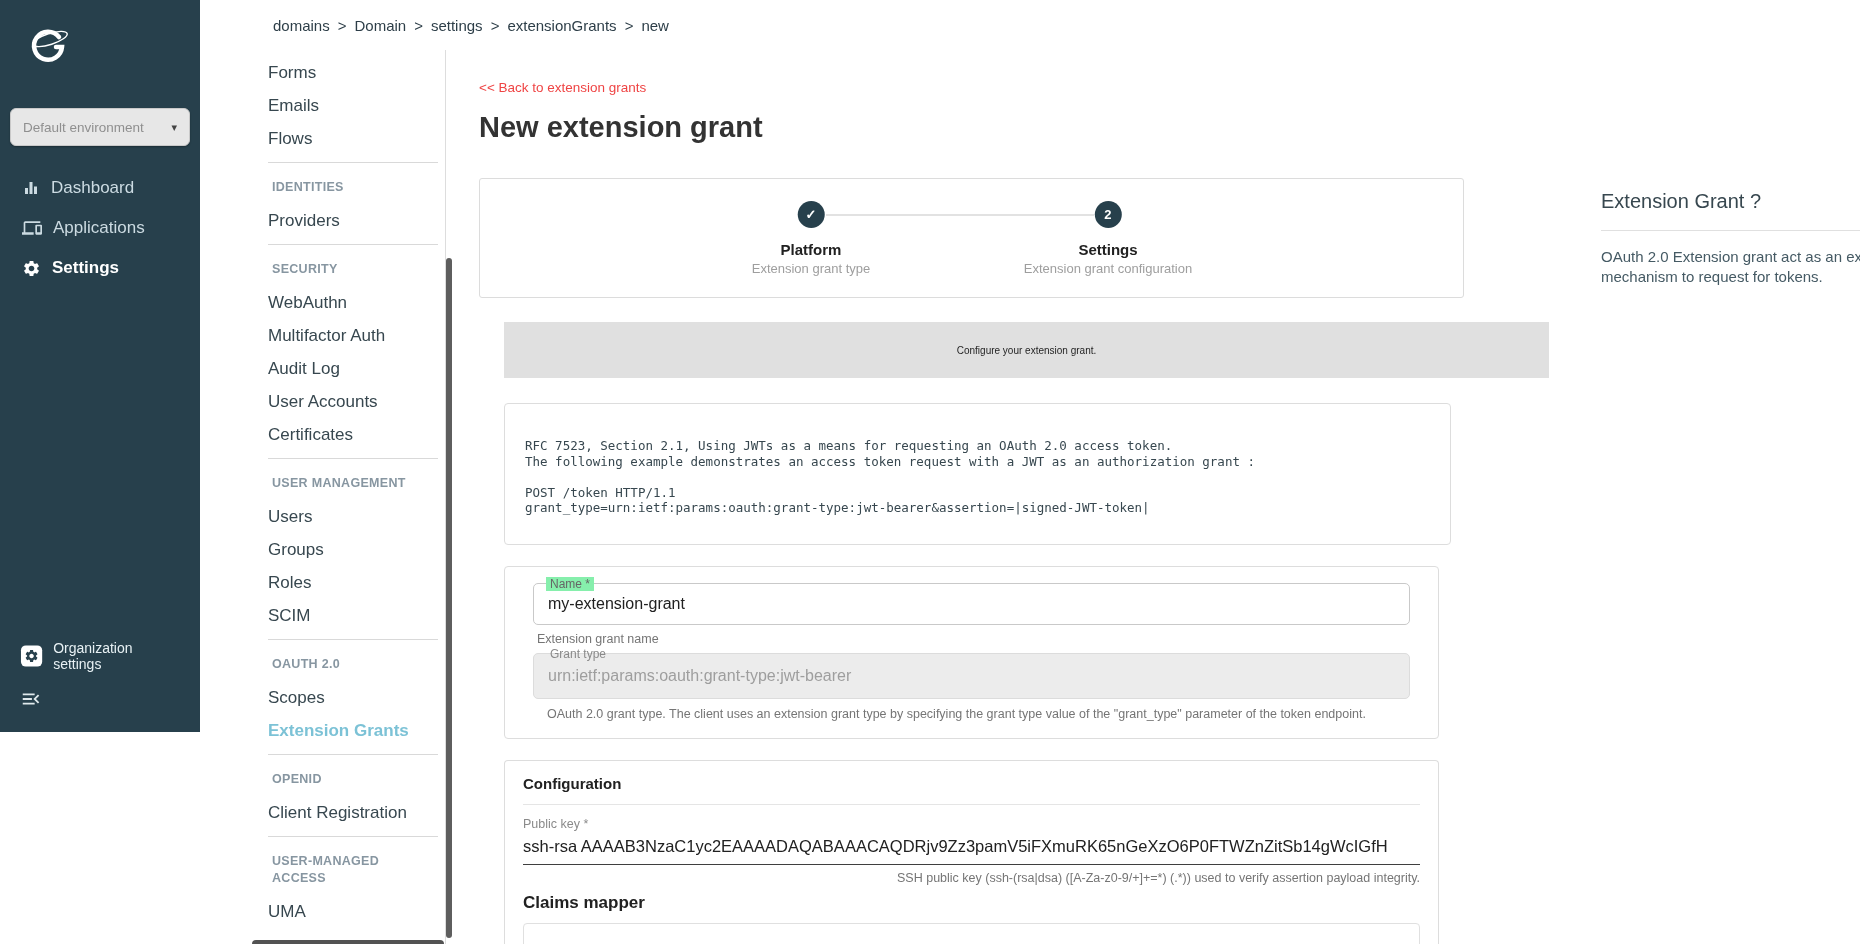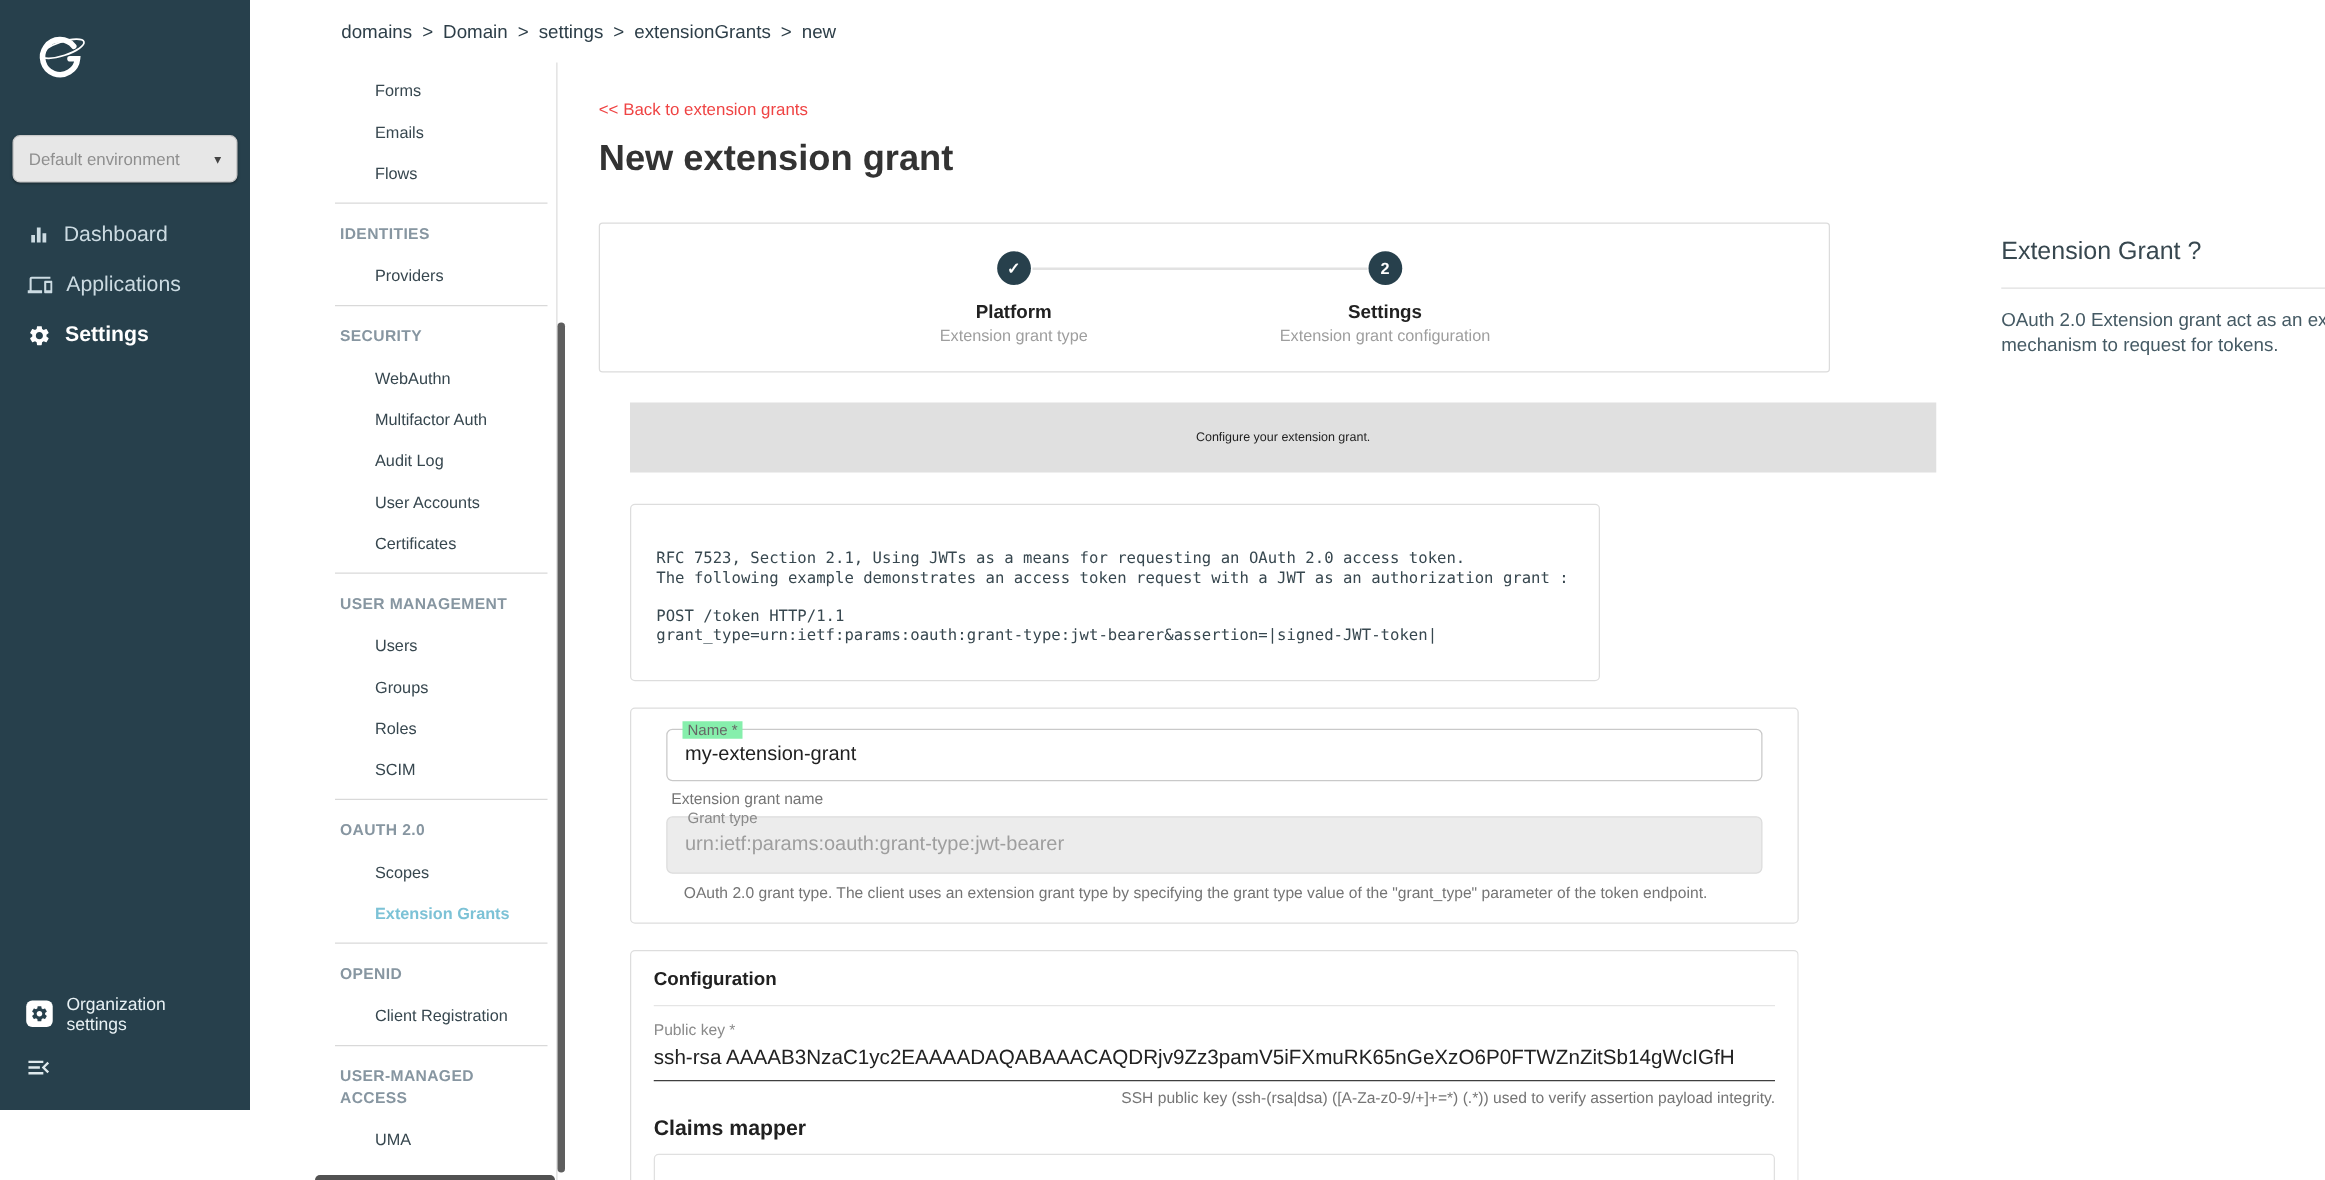--- a/index.html
+++ b/index.html
@@ -5,21 +5,21 @@
   * { box-sizing: border-box; margin: 0; padding: 0; }
   html,body { width:1860px; height:944px; overflow:hidden; }
   body {
     font-family:"Liberation Sans", sans-serif;
     background:#ffffff; color:#37474f;
     display:flex;
   }
 
   
   .sidebar {
-    width:200px; flex-shrink:0; height:888px;
+    width:200px; flex-shrink:0; height:732px;
     background:#27404c; color:#d9e4e9;
     display:flex; flex-direction:column;
   }
   .logo { margin:24px 0 0 26px; width:46px; height:46px; }
   .env-select {
     margin:38px 10px 0 10px; height:38px;
     background:#e7e7e7; border:1px solid #c9c9c9; border-radius:6px;
     display:flex; align-items:center; justify-content:space-between;
     padding:0 12px; font-size:13.5px; color:#8f8f8f;
     box-shadow:0 1px 2px rgba(0,0,0,.3); cursor:pointer;
@@ -57,23 +57,22 @@
     background:#27c0a1; color:#fff; font-size:13px;
     display:flex; align-items:center; justify-content:center; cursor:pointer;
   }
 
   .content-row { flex:1; display:flex; }
 
   
   .submenu { width:204px; flex-shrink:0; position:relative; padding-top:6px; }
   .submenu-border { position:absolute; right:6px; top:0; bottom:0; width:1px; background:#dddddd; }
   .submenu-item {
-    padding:8px 0 8px 20px; font-size:13px; color:#37474f; cursor:pointer;
+    padding:8px 0 8px 20px; font-size:17px; color:#37474f; cursor:pointer;
     line-height:17px;
-    margin-left:32px;
   }
   .submenu-item.active { color:#7cc2d6; font-weight:bold; }
   .submenu-header {
     padding:12px 24px 8px 24px; font-size:12.5px; font-weight:bold;
     color:#8796a1; letter-spacing:.3px; line-height:17px; max-width:185px;
   }
   .submenu-divider { border-top:1px solid #d9d9d9; margin:7px 14px 4px 20px; }
   .vscroll {
     position:absolute; right:0; top:208px; width:6px; height:680px;
     background:#5e5e5e; border-radius:3px; cursor:grab;
@@ -104,21 +103,21 @@
   .step-label { margin-top:13px; font-size:15px; font-weight:bold; color:#212121; white-space:nowrap; }
   .step-sublabel { margin-top:3px; font-size:13px; color:#9e9e9e; white-space:nowrap; }
 
   .banner {
     margin:24px 25px 0 25px; width:1045px; height:56px;
     background:#e0e0e0; color:#1f1f1f; font-size:10px;
     display:flex; align-items:center; justify-content:center;
   }
 
   .code-card {
-    margin:25px 25px 0 25px; width:776px;
+    margin:25px 25px 0 25px; width:947px;
     border:1px solid #ddd; border-radius:4px;
     padding:34px 20px 28px 20px;
     font-family:"DejaVu Sans Mono", monospace;
     font-size:12.5px; line-height:15.5px; color:#37474f; white-space:pre;
   }
 
   .form-card {
     margin:21px 25px 0 25px; width:935px;
     border:1px solid #ddd; border-radius:4px;
     padding:16px 28px 16px 28px;

